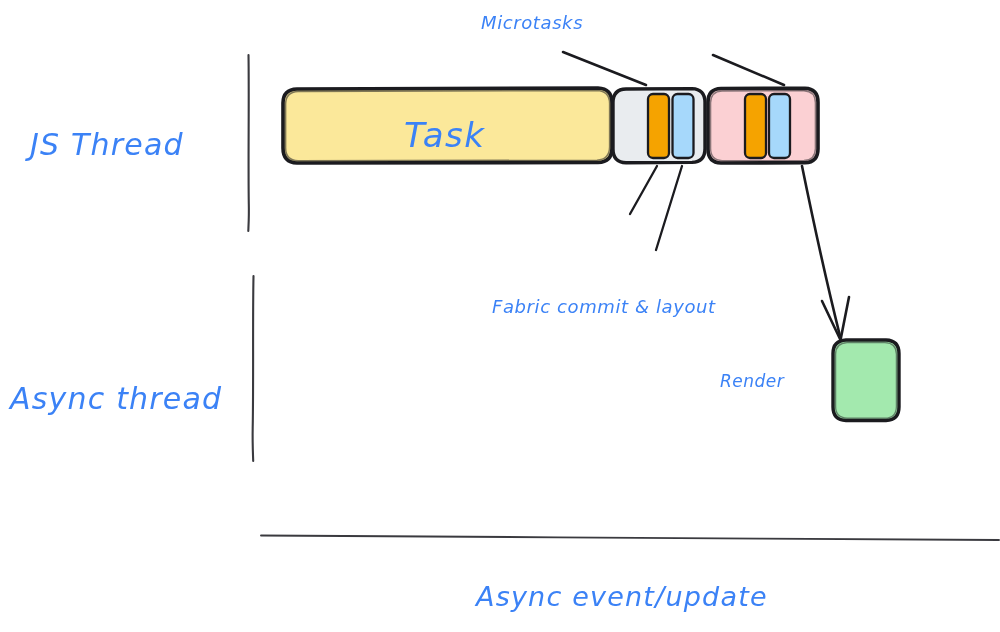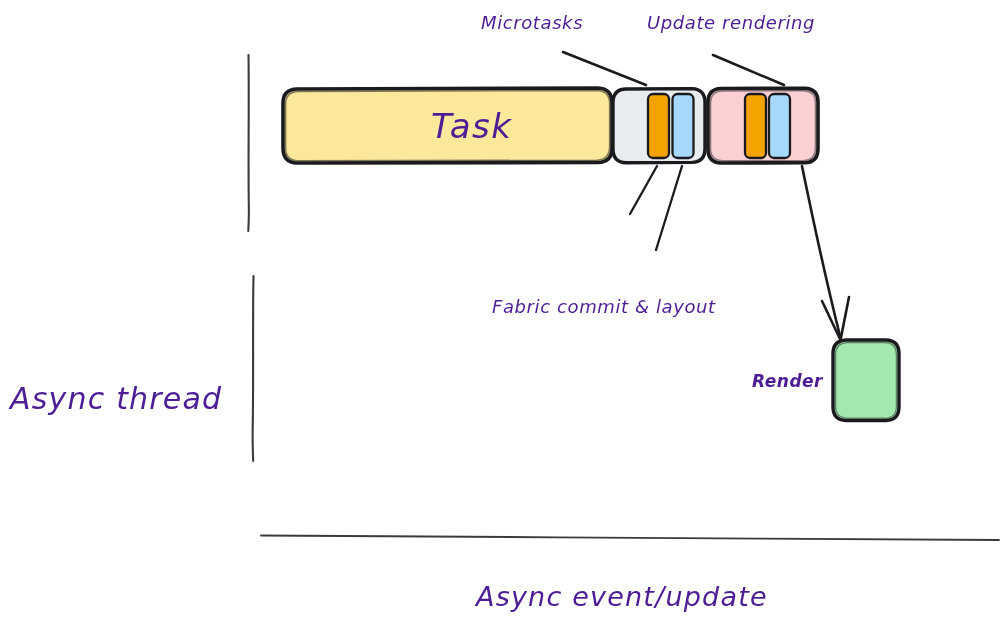--- a/index.html
+++ b/index.html
@@ -22,21 +22,21 @@
   }
   #stage svg {
     position: absolute;
     left: 0; top: 0;
     width: 1000px;
     height: 632px;
   }
   .hand-text {
     position: absolute;
     font-family: "DejaVu Sans", sans-serif;
-    color: #4c1d95;
+    color: #3b82f6;
     white-space: nowrap;
     letter-spacing: 0.5px;
     font-style: italic;
     font-weight: 500;
     transform-origin: left top;
   }
   .lbl-thread {
     font-size: 30px;
     letter-spacing: 1.2px;
   }
@@ -102,29 +102,29 @@
       <path d="M802,166 C812,215 826,280 840,336" fill="none" stroke="#1b1b1f" stroke-width="2.6" stroke-linecap="round"></path>
       <path d="M822,301 L840.5,340 L849,297" fill="none" stroke="#1b1b1f" stroke-width="2.6" stroke-linecap="round" stroke-linejoin="round"></path>
     </g>
 
     <g>
       <path d="M846,340 L886,340 Q899,340.5 899,353.5 L899,407 Q899,420 886,420.5 L846,420.5 Q833,420 833,407 L833,353.5 Q833,340.6 846,340 Z" fill="#a3e9ae" stroke="#1b1b1f" stroke-width="3.4" stroke-linejoin="round"></path>
       <path d="M847,342.6 L885,342.6 Q896.4,343.1 896.4,354 L896.4,406.4 Q896.3,417.9 885,418.2 L847,418.2 Q835.6,417.7 835.6,406.6 L835.6,354.2 Q835.7,343.2 847,342.6" fill="none" stroke="#1b1b1f" stroke-width="1.3" stroke-linejoin="round" opacity="0.5"></path>
     </g>
   </svg>
 
+  <div class="hand-text lbl-thread" style="left:30px; top:127px;">JS Thread</div>
 
   <div class="hand-text lbl-thread" style="left:10px; top:381px;">Async thread</div>
 
   <div class="hand-text lbl-callout" style="left:481px; top:12px;">Microtasks</div>
 
-  <div class="hand-text lbl-callout" style="left:647px; top:12px;">Update rendering</div>
 
 
   <div class="hand-text lbl-callout" style="left:492px; top:256px;margin-top:40px;">Fabric commit &amp; layout</div>
 
-  <div class="hand-text lbl-task" style="left:404px; top:106px;margin-left:27px;">Task</div>
+  <div class="hand-text lbl-task" style="left:404px; top:115px;">Task</div>
 
-  <div class="hand-text lbl-render" style="left:752px; top:371px;font-weight:bold;">Render</div>
+  <div class="hand-text lbl-render" style="left:720px; top:371px;">Render</div>
 
   <div class="hand-text lbl-bottom" style="left:476px; top:581px;">Async event/update</div>
 
 </div>
 
 </body></html>

